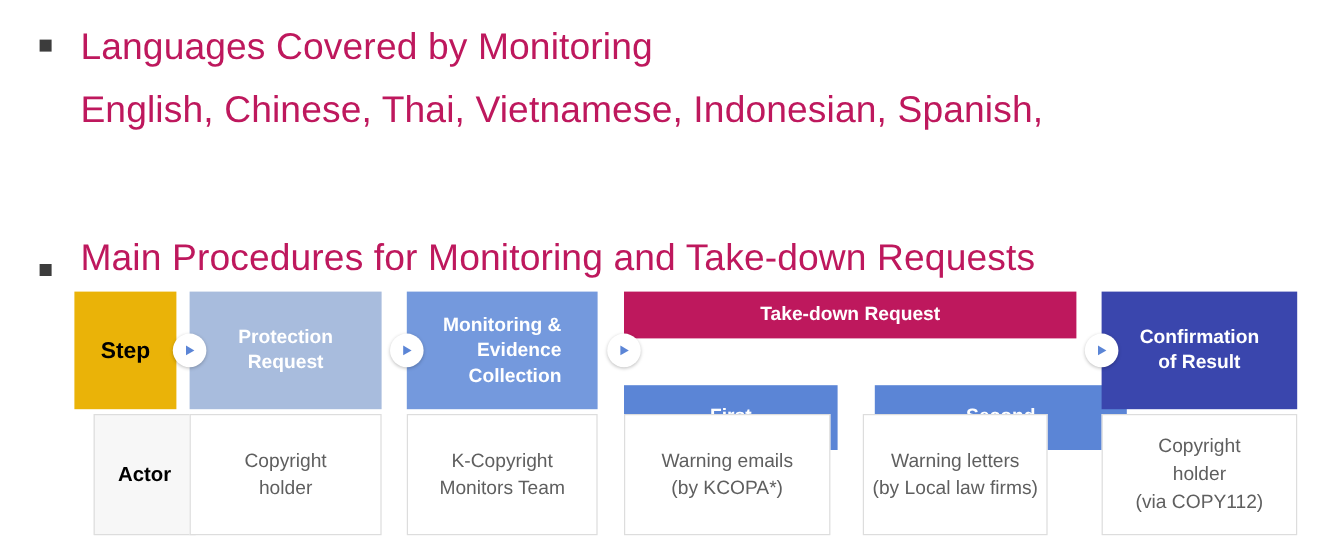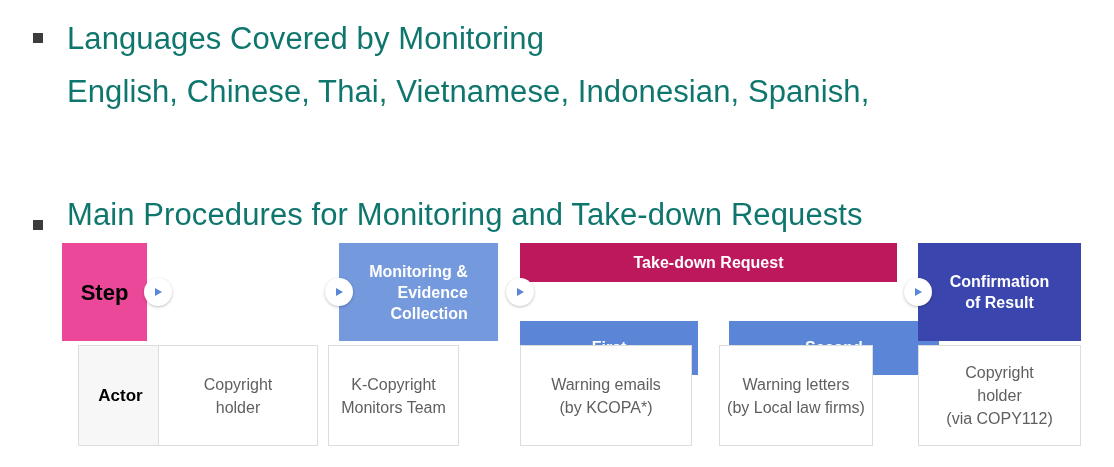--- a/index.html
+++ b/index.html
@@ -25,21 +25,21 @@
     height: 10px;
     background: #3c3c3c;
     flex: 0 0 10px;
   }
 
   .bullet-text-col {
     flex: 1 1 auto;
   }
 
   .lead-line {
-    color: #0f766e;
+    color: #be185d;
     font-size: 31px;
     line-height: 53px;
     white-space: nowrap;
     letter-spacing: 0.1px;
   }
 
   
   #bullet-languages {
     position: absolute;
     left: 33px;
@@ -77,23 +77,23 @@
   
   .hdr {
     top: 0;
     height: 98px;
     font-size: 16px;
     font-weight: bold;
     line-height: 21px;
     color: #ffffff;
   }
   .hdr.step-cell {
-    background: #ec4899;
+    background: #eab308;
     color: #000000;
-    font-size: 22px;
+    font-size: 19px;
   }
   .hdr.tone-1 { background: #a8bcdd; }
   .hdr.tone-2 { background: #7499dd; text-align: right; }
   .hdr.tone-3 { background: #3a46ad; }
 
   
   .td-title {
     top: 0;
     height: 39px;
     background: #be185d;
@@ -158,20 +158,26 @@
   <div class="bullet-marker"></div>
   <div class="bullet-text-col">
     <div class="lead-line">Main Procedures for Monitoring and Take-down Requests</div>
   </div>
 </div>
 
 <div class="diagram">
 
   <div class="cell hdr step-cell" style="left:0px; width:85px;">Step</div>
 
+  <div class="cell hdr tone-1" style="left:96px; width:160px;">
+    <div>
+      <div>Protection</div>
+      <div>Request</div>
+    </div>
+  </div>
 
   <div class="cell hdr tone-2" style="left:277px; width:159px;">
     <div>
       <div>Monitoring &amp;</div>
       <div>Evidence</div>
       <div>Collection</div>
     </div>
   </div>
 
   <div class="cell td-title" style="left:458px; width:377px;">Take-down Request</div>
@@ -210,21 +216,21 @@
 
   <div class="cell actor actor-label" style="left:16px; width:85px;">Actor</div>
 
   <div class="cell actor" style="left:96px; width:160px;">
     <div>
       <div>Copyright</div>
       <div>holder</div>
     </div>
   </div>
 
-  <div class="cell actor" style="left:266px; width:131px;">
+  <div class="cell actor" style="left:277px; width:159px;">
     <div>
       <div>K-Copyright</div>
       <div>Monitors Team</div>
     </div>
   </div>
 
   <div class="cell actor" style="left:458px; width:172px;">
     <div>
       <div>Warning emails</div>
       <div>(by KCOPA*)</div>

